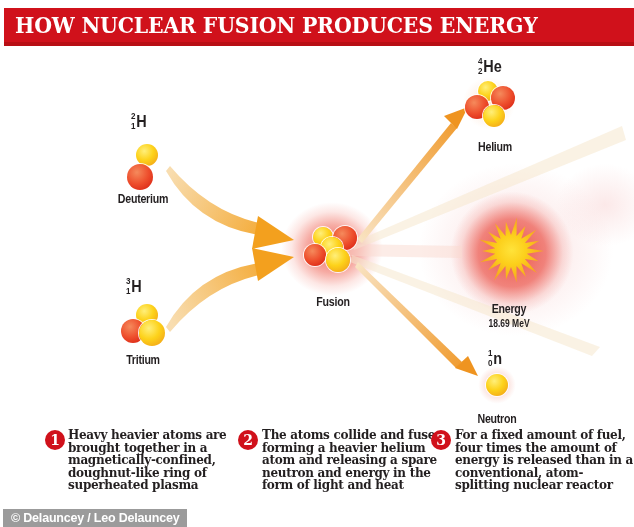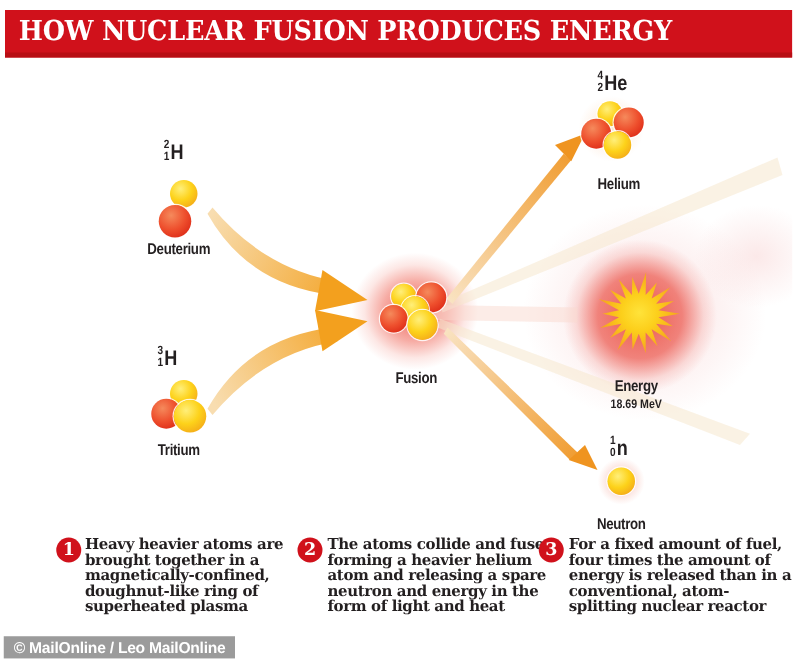--- a/index.html
+++ b/index.html
@@ -184,16 +184,16 @@
     <span>2</span>
   </div>
   <div class="step-text" style="left:262px;top:429px;width:178px;">The atoms collide and fuse, forming a heavier helium atom and releasing a spare neutron and energy in the form of light and heat</div>
 
   <div class="step-circle" style="left:431px;top:430px;">
     <span>3</span>
   </div>
   <div class="step-text" style="left:455px;top:429px;width:182px;">For a fixed amount of fuel, four times the amount of energy is released than in a conventional, atom-splitting nuclear reactor</div>
 
   <div class="footer-badge">
-    <span>© MailOnline / Leo MailOnline</span>
+    <span>© Delauncey / Leo Delauncey</span>
   </div>
 
 </div>
 
 </body></html>

